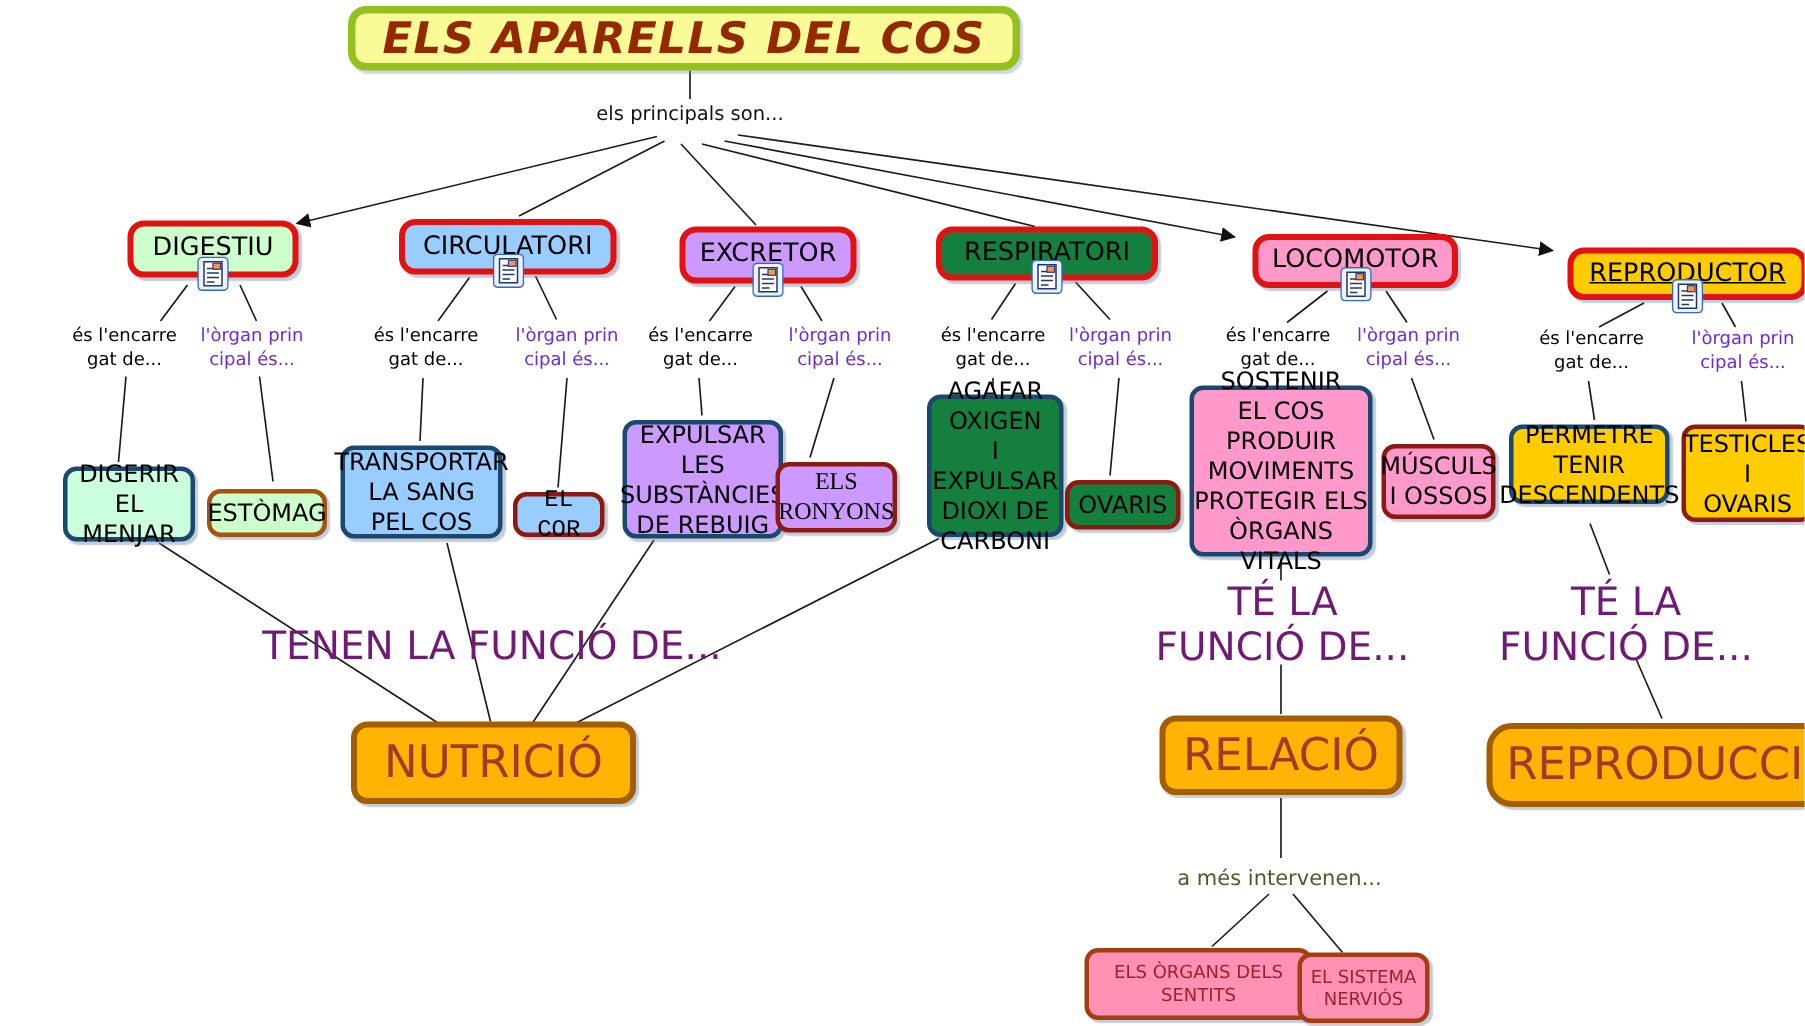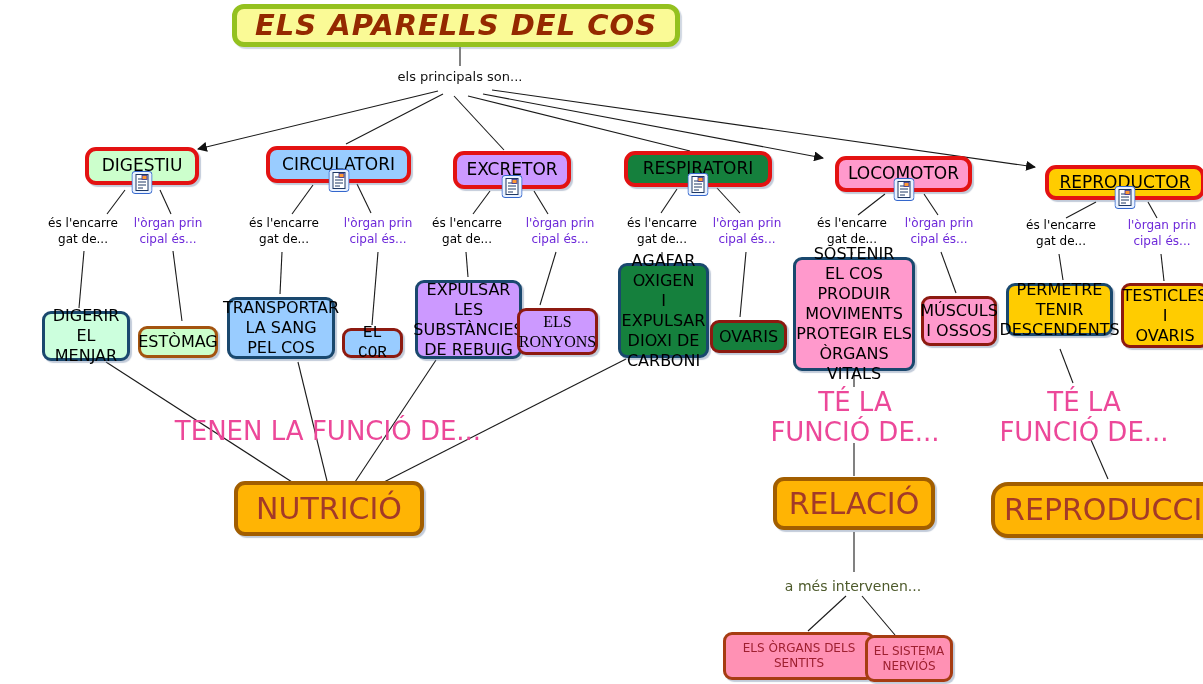--- a/index.html
+++ b/index.html
@@ -39,21 +39,21 @@
   .pinknode{
     background:#FF91B4;border:3px solid #A63C12;border-radius:9px;
     color:#9E2030;font-size:12px;
   }
   .linklabel{
     position:absolute;z-index:3;text-align:center;
     font-size:12px;line-height:1.3;white-space:pre-line;
   }
   .lbl-blue{color:#000000;}
   .lbl-sienna{color:#6d28d9;}
-  .funclabel{color:#ec4899;font-size:26px;line-height:1.15;}
+  .funclabel{color:#701a75;font-size:26px;line-height:1.15;}
   .nowrap{white-space:nowrap;}
   .root-link{color:#111;font-size:13px;}
   .a-mes{color:#4D5A2B;font-size:14px;}
   .resicon{
     position:absolute;left:50%;bottom:-13px;transform:translateX(-50%);
     width:21px;height:23px;z-index:4;cursor:pointer;display:block;
   }
 </style>
 </head>
 <body>

